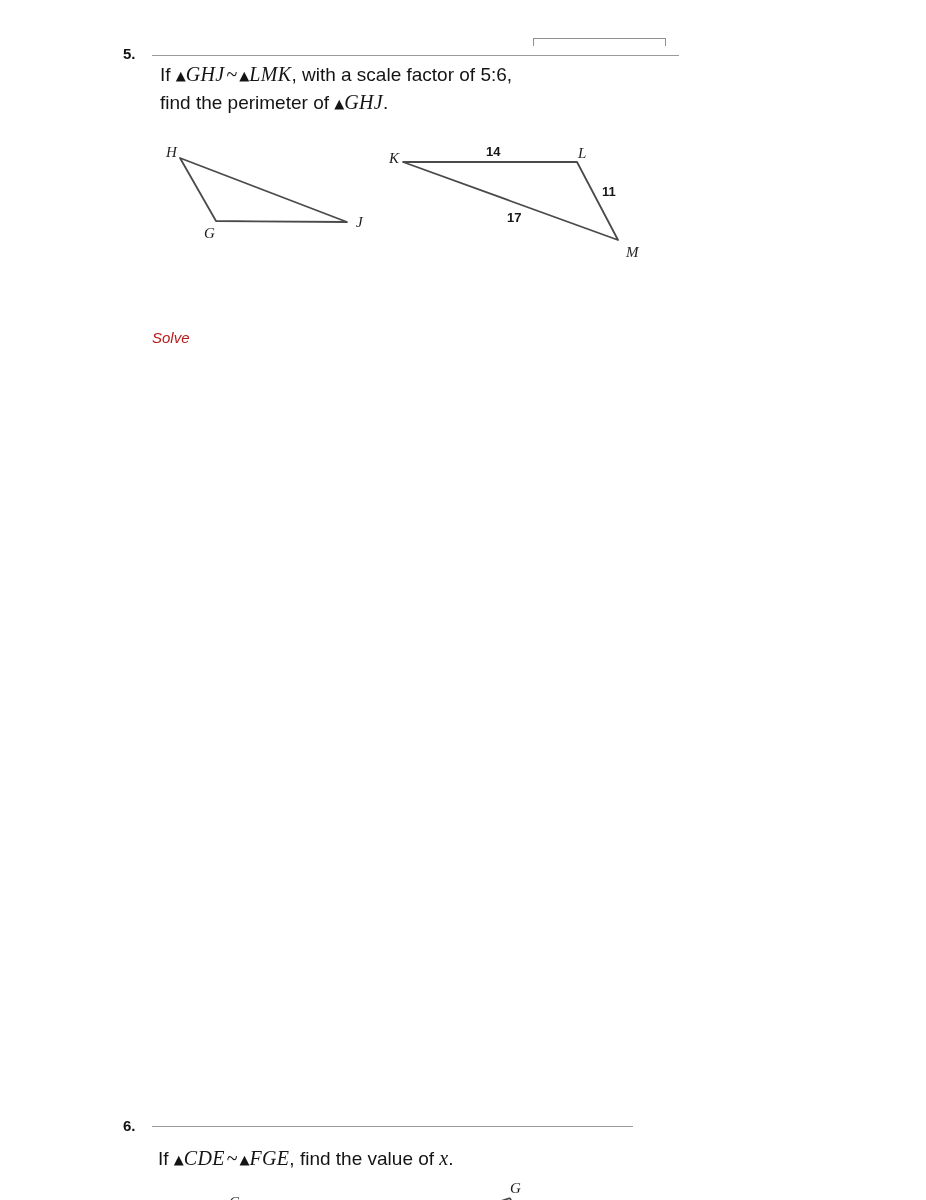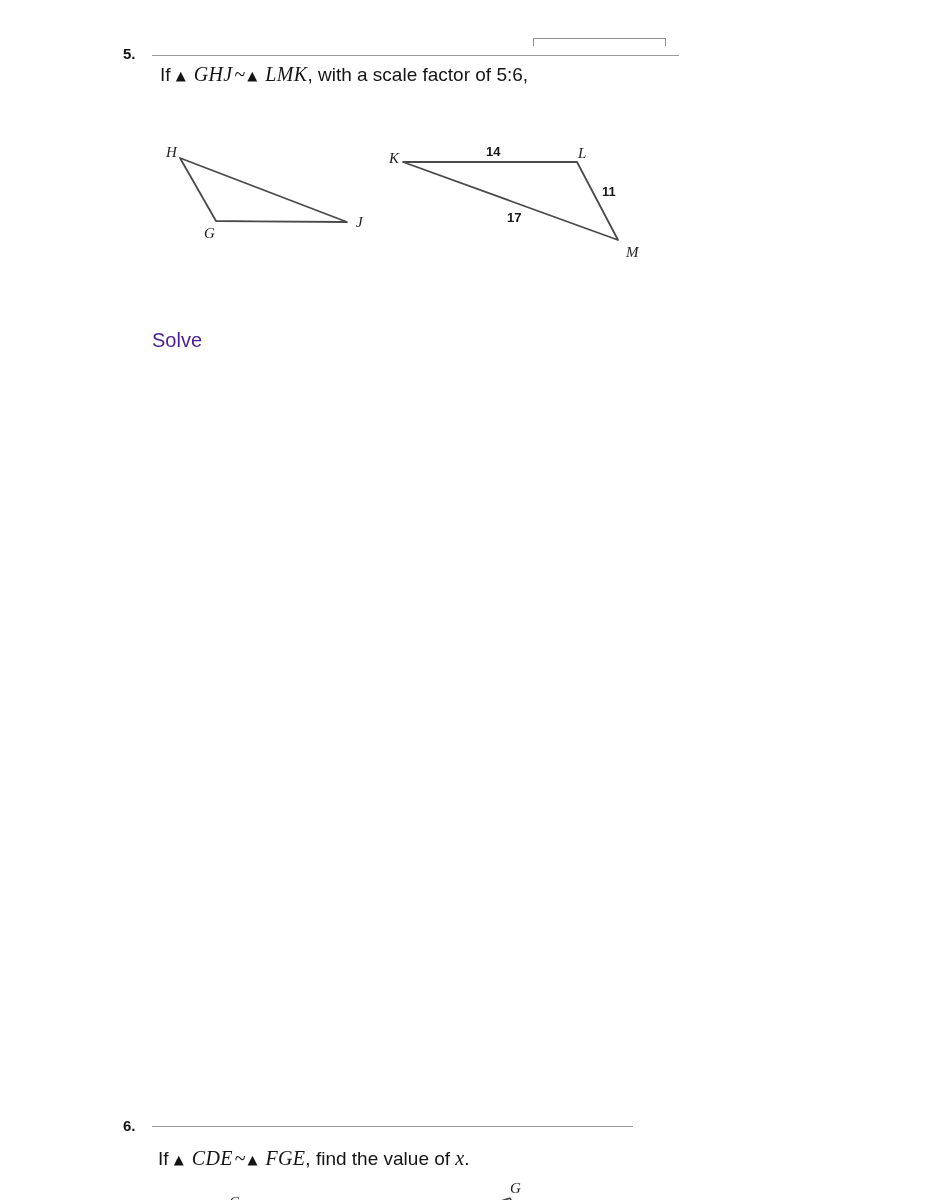--- a/index.html
+++ b/index.html
@@ -71,21 +71,20 @@
     white-space: nowrap;
   }
   #prompt-5 { left: 160px; top: 61px; }
   #prompt-6 { left: 158px; top: 609px; }
 
   .mathname {
     font-family: "Liberation Serif", serif;
     font-style: italic;
     font-size: 20px;
     letter-spacing: 0.3px;
-    margin-left: 8px;
   }
   .tri-glyph {
     font-family: "DejaVu Sans", sans-serif;
     font-size: 13px;
     font-weight: bold;
     vertical-align: 1px;
     letter-spacing: 0;
   }
   .tilde {
     font-family: "Liberation Serif", serif;
@@ -95,23 +94,24 @@
   .italic-var {
     font-family: "Liberation Serif", serif;
     font-style: italic;
     font-size: 20px;
   }
 
   
   .answer-note {
     position: absolute;
     font-family: "Liberation Sans", sans-serif;
-    font-size: 20px;
-    color: #4c1d95;
+    font-size: 15px;
+    color: #b91c1c;
     white-space: nowrap;
+    font-style: italic;
   }
   #note-5 { left: 152px; top: 329px; }
 
   
   .figure { position: absolute; }
   #figure-5 { left: 150px; top: 130px; width: 520px; height: 150px; }
   #figure-6 { left: 210px; top: 635px; width: 400px; height: 160px; }
 
   .figure svg { display: block; overflow: visible; }
 
@@ -143,20 +143,23 @@
 
     <div class="prob-number">5.</div>
 
     <div class="rule" id="rule-5"></div>
 
     <div class="bracket"></div>
 
     <div class="prompt" id="prompt-5">
       <div>
         <span>If </span><span class="tri-glyph">▲</span><span class="mathname">GHJ</span><span class="tilde">~</span><span class="tri-glyph">▲</span><span class="mathname">LMK</span><span>, with a scale factor of 5:6,</span>
+      </div>
+      <div>
+        <span>find the perimeter of </span><span class="tri-glyph">▲</span><span class="mathname">GHJ</span><span>.</span>
       </div>
     </div>
 
     <div class="figure" id="figure-5">
       <svg width="520" height="150" viewBox="0 0 520 150">
 
         <g>
           <polygon points="30,28 66,91 197,92" fill="none" stroke="#4a4a4a" stroke-width="1.8" stroke-linejoin="round"></polygon>
           <text class="vlabel" x="16" y="27">H</text>
           <text class="vlabel" x="54" y="108">G</text>

